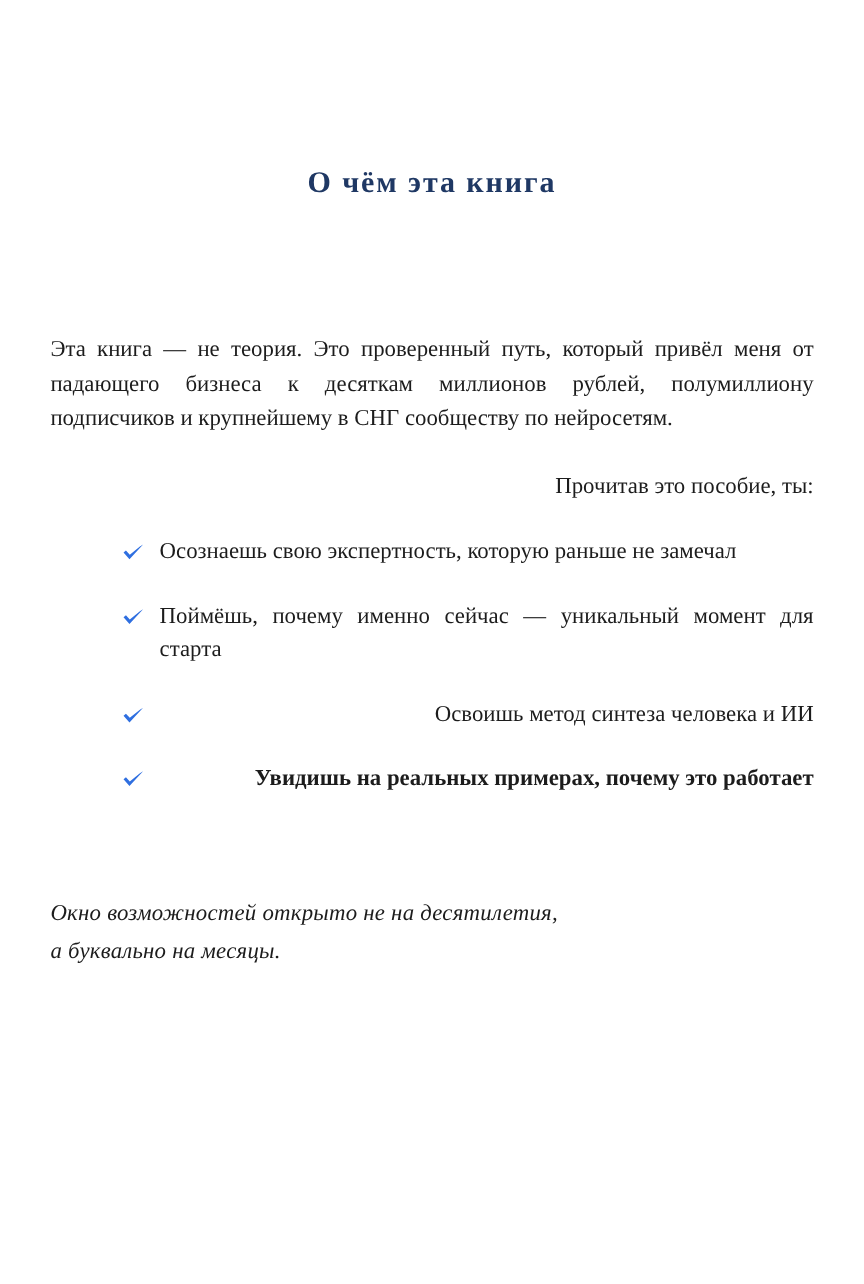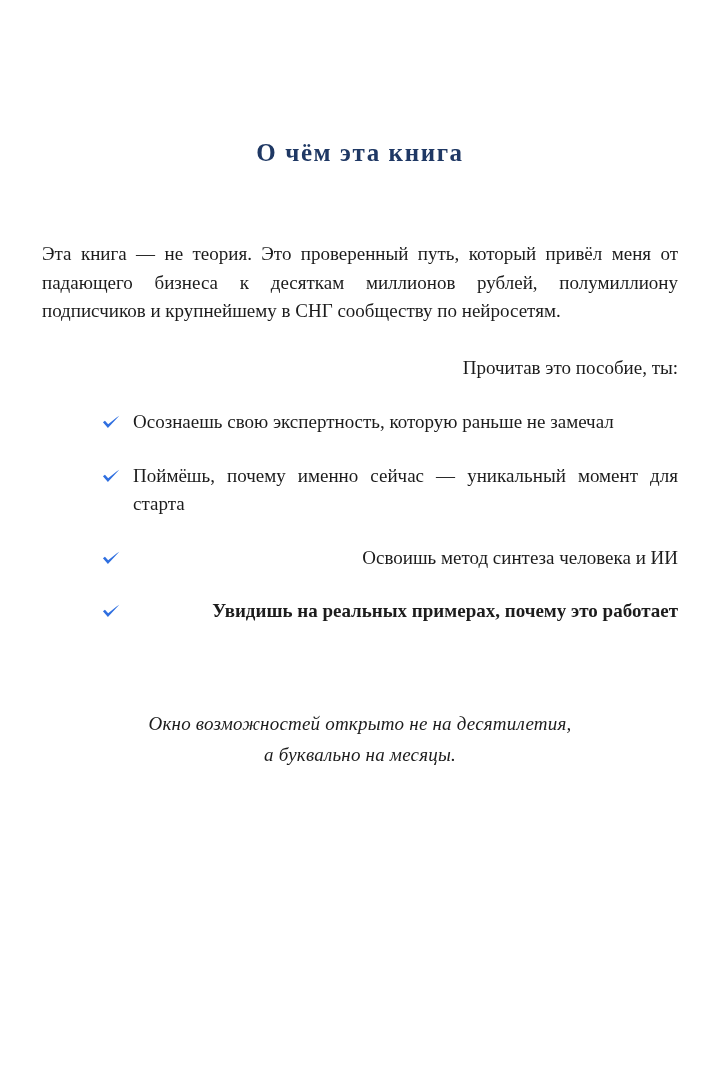--- a/index.html
+++ b/index.html
@@ -45,21 +45,21 @@
     margin: 0;
     font-size: 19px;
     line-height: 28.5px;
     text-align: justify;
     text-justify: inter-word;
     hyphens: manual;
     color: #1c1c1c;
   }
 
   .para-intro {
-    margin-top: 72px;
+    margin-top: 110px;
   }
 
   .para-lead {
     margin-top: 28px;
     text-align: right;
   }
 
   
   .checklist {
     list-style: none;
@@ -100,21 +100,20 @@
   .check-icon svg {
     display: block;
     width: 22px;
     height: 22px;
   }
 
   
   .closing-quote {
     margin: 0;
     padding-top: 82px;
-    text-align: center;
     font-style: italic;
     font-size: 19px;
     line-height: 31px;
     color: #1c1c1c;
     letter-spacing: 0.2px;
   }
 
   .closing-quote .q-line {
     display: block;
   }

